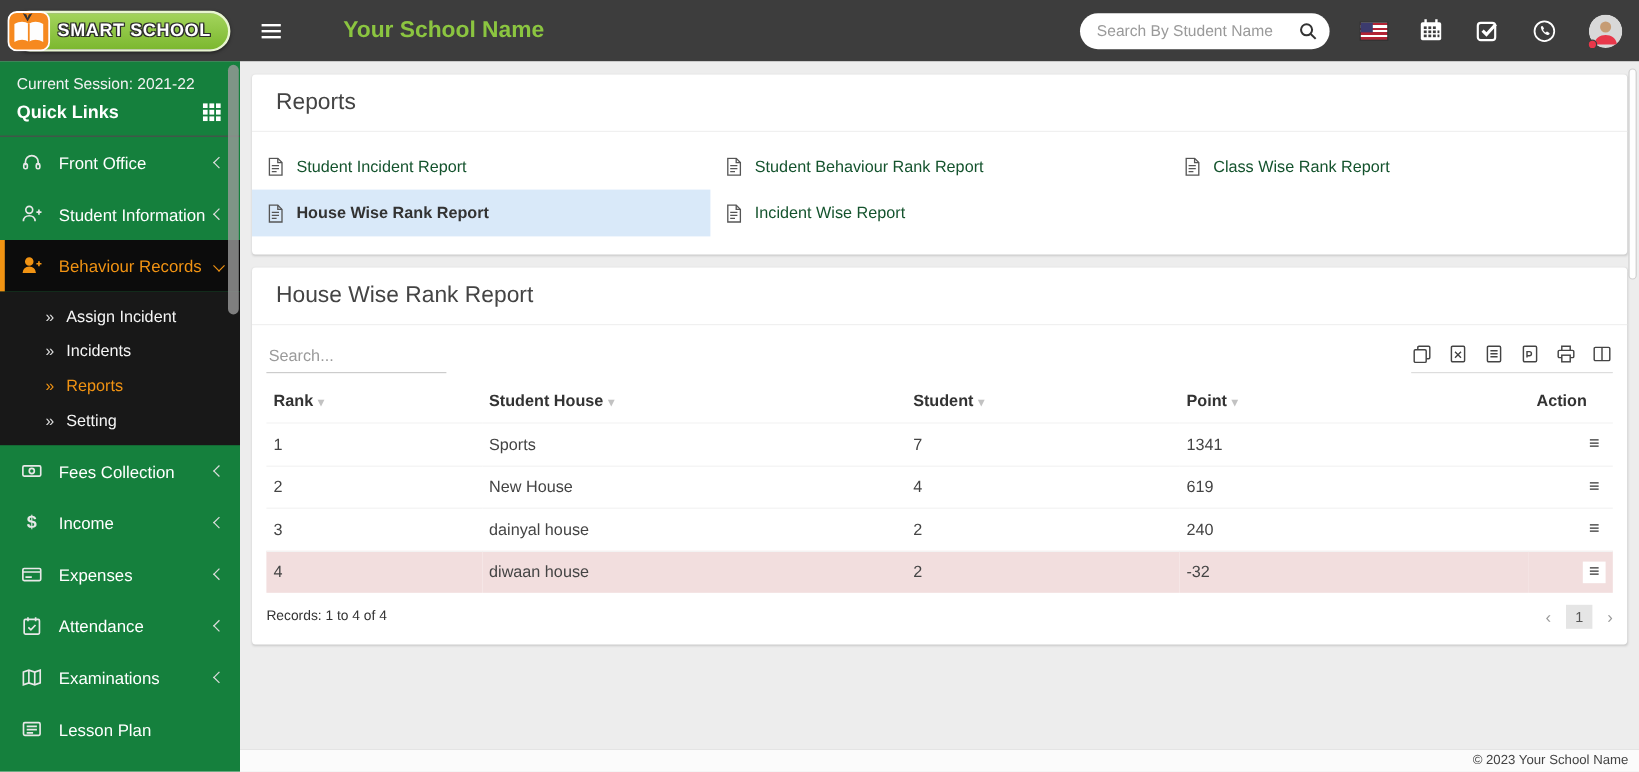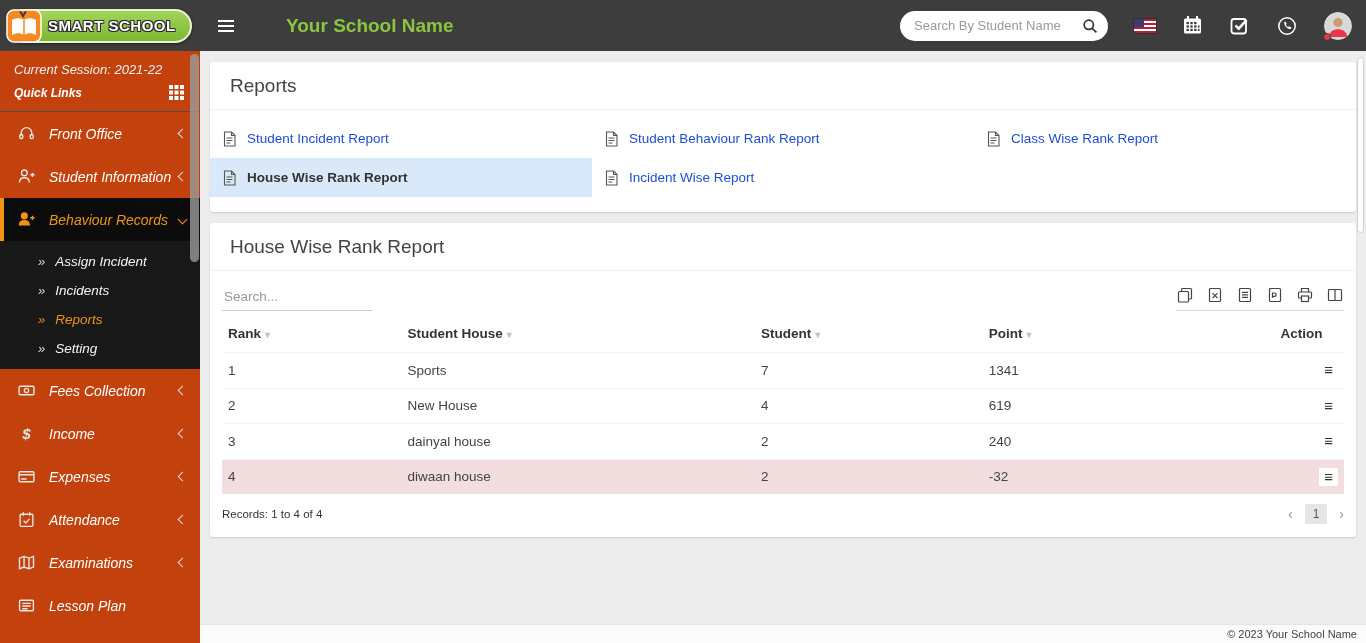--- a/index.html
+++ b/index.html
@@ -30,24 +30,24 @@
     background:repeating-linear-gradient(#b22234 0 2px, #fff 2px 4px); box-shadow:0 0 0 1px rgba(0,0,0,.2); }
   .flag .canton { position:absolute; left:0; top:0; width:10px; height:8px; background:#3c3b6e; }
   .icon-btn { background:none; border:none; cursor:pointer; display:flex; padding:0; }
   .avatar-wrap { position:relative; width:28px; height:28px; cursor:pointer; }
   .avatar { width:28px; height:28px; border-radius:50%; overflow:hidden; display:block; }
   .avatar-dot { position:absolute; left:-1px; bottom:-1px; width:8px; height:8px;
     border-radius:50%; background:#e8374a; border:1px solid #3d3d3d; }
 
   
   .sidebar { position:absolute; left:0; top:51px; width:200px; height:592px;
-    background:#c2410c; color:#fff; overflow:hidden; z-index:20;font-style:italic; }
+    background:#15803d; color:#fff; overflow:hidden; z-index:20; }
   .session { font-size:13px; padding:11px 14px 2px; color:#f2f2f2; }
   .quicklinks { display:flex; justify-content:space-between; align-items:center;
-    padding:6px 16px 11px 14px; font-size:12px; font-weight:bold; border-bottom:1px solid #4d4d4d; }
+    padding:6px 16px 11px 14px; font-size:15px; font-weight:bold; border-bottom:1px solid #4d4d4d; }
   .quicklinks .gi { cursor:pointer; display:flex; }
   .menu-item { height:43px; display:flex; align-items:center; padding:0 14px 0 18px;
     cursor:pointer; color:#fff; }
   .menu-item .mi-icon { width:17px; display:flex; justify-content:center; margin-right:14px; color:#e8e8e8; }
   .menu-item .mi-label { font-size:14px; flex:1; }
   .menu-item.active { background:#0c0c0c; color:#f19313; border-left:4px solid #f19313; padding-left:14px; }
   .menu-item.active .mi-icon { color:#f19313; }
   .chev { width:7px; height:7px; border-left:1.6px solid #ddd; border-bottom:1.6px solid #ddd; }
   .chev.left { transform:rotate(45deg); }
   .chev.down { transform:rotate(-45deg); border-color:#f19313; }
@@ -61,21 +61,21 @@
     background:#9a9a9a; opacity:.8; border-radius:5px; cursor:grab; }
 
   
   .main { position:absolute; left:200px; top:51px; width:1166px; height:592px; background:#ededed; }
   .card { background:#fff; margin:11px 10px 0; border-radius:3px;
     box-shadow:0 1px 2px rgba(0,0,0,.15); }
   .card-title { font-size:19px; color:#444; padding:13px 20px 12px;
     border-bottom:1px solid #f0f0f0; font-weight:normal; }
   .links-grid { display:grid; grid-template-columns:1fr 1fr 1fr; padding:9px 0 15px; }
   .report-link { display:flex; align-items:center; height:39px; padding-left:13px;
-    font-size:13.5px; color:#1d4ed8; cursor:pointer; }
+    font-size:13.5px; color:#14532d; cursor:pointer; }
   .report-link .fi { margin-right:11px; color:#555; display:flex; }
   .report-link.active { background:#d9e9f9; font-weight:bold; color:#333; }
 
   .toolbar { display:flex; justify-content:space-between; align-items:flex-end; padding:14px 12px 0; }
   .table-search input { border:none; border-bottom:1px solid #ccc; width:150px; font-size:13.5px;
     padding:4px 2px 6px; color:#444; background:transparent; outline:none;
     font-family:"Liberation Sans", sans-serif; }
   .table-search input::placeholder { color:#9a9a9a; }
   .export-tools { display:flex; gap:14px; border-bottom:1px solid #ddd; padding:0 1px 7px; color:#444; }
   .export-tools .icon-btn { color:#444; }

